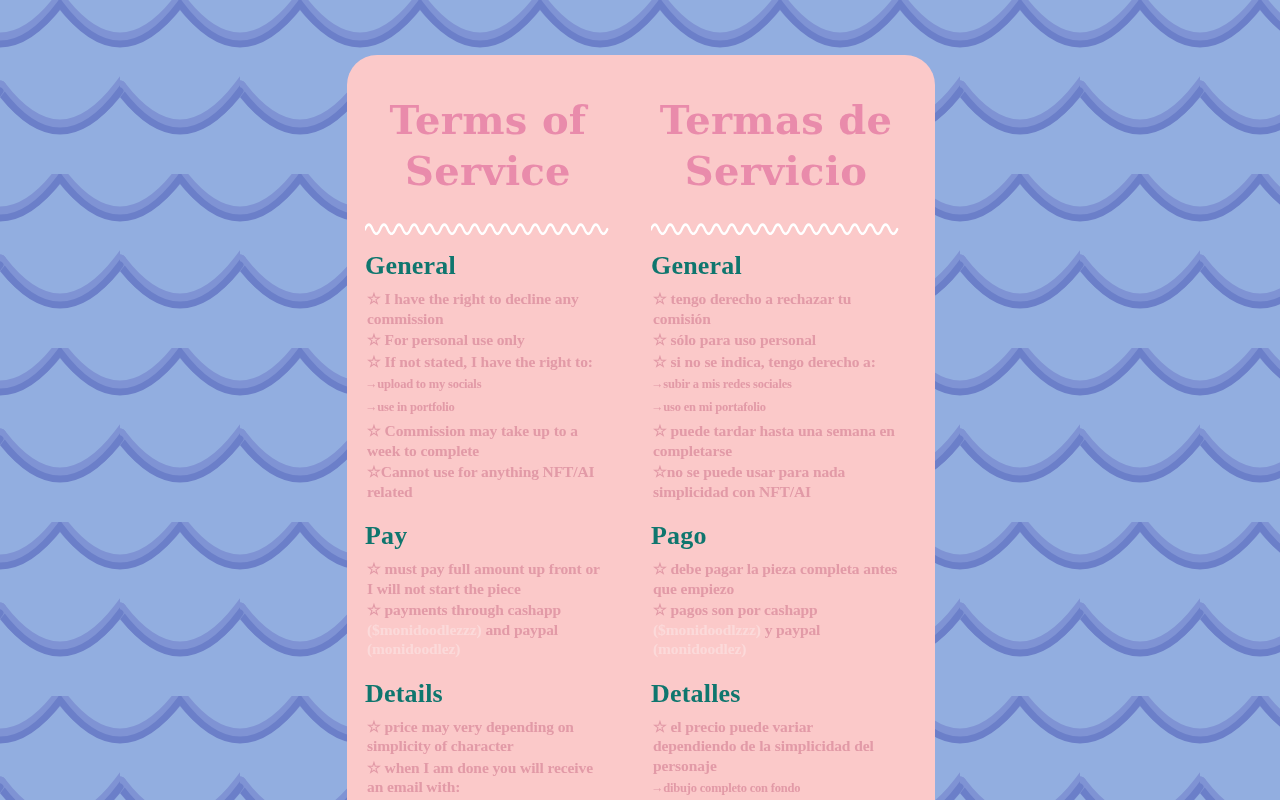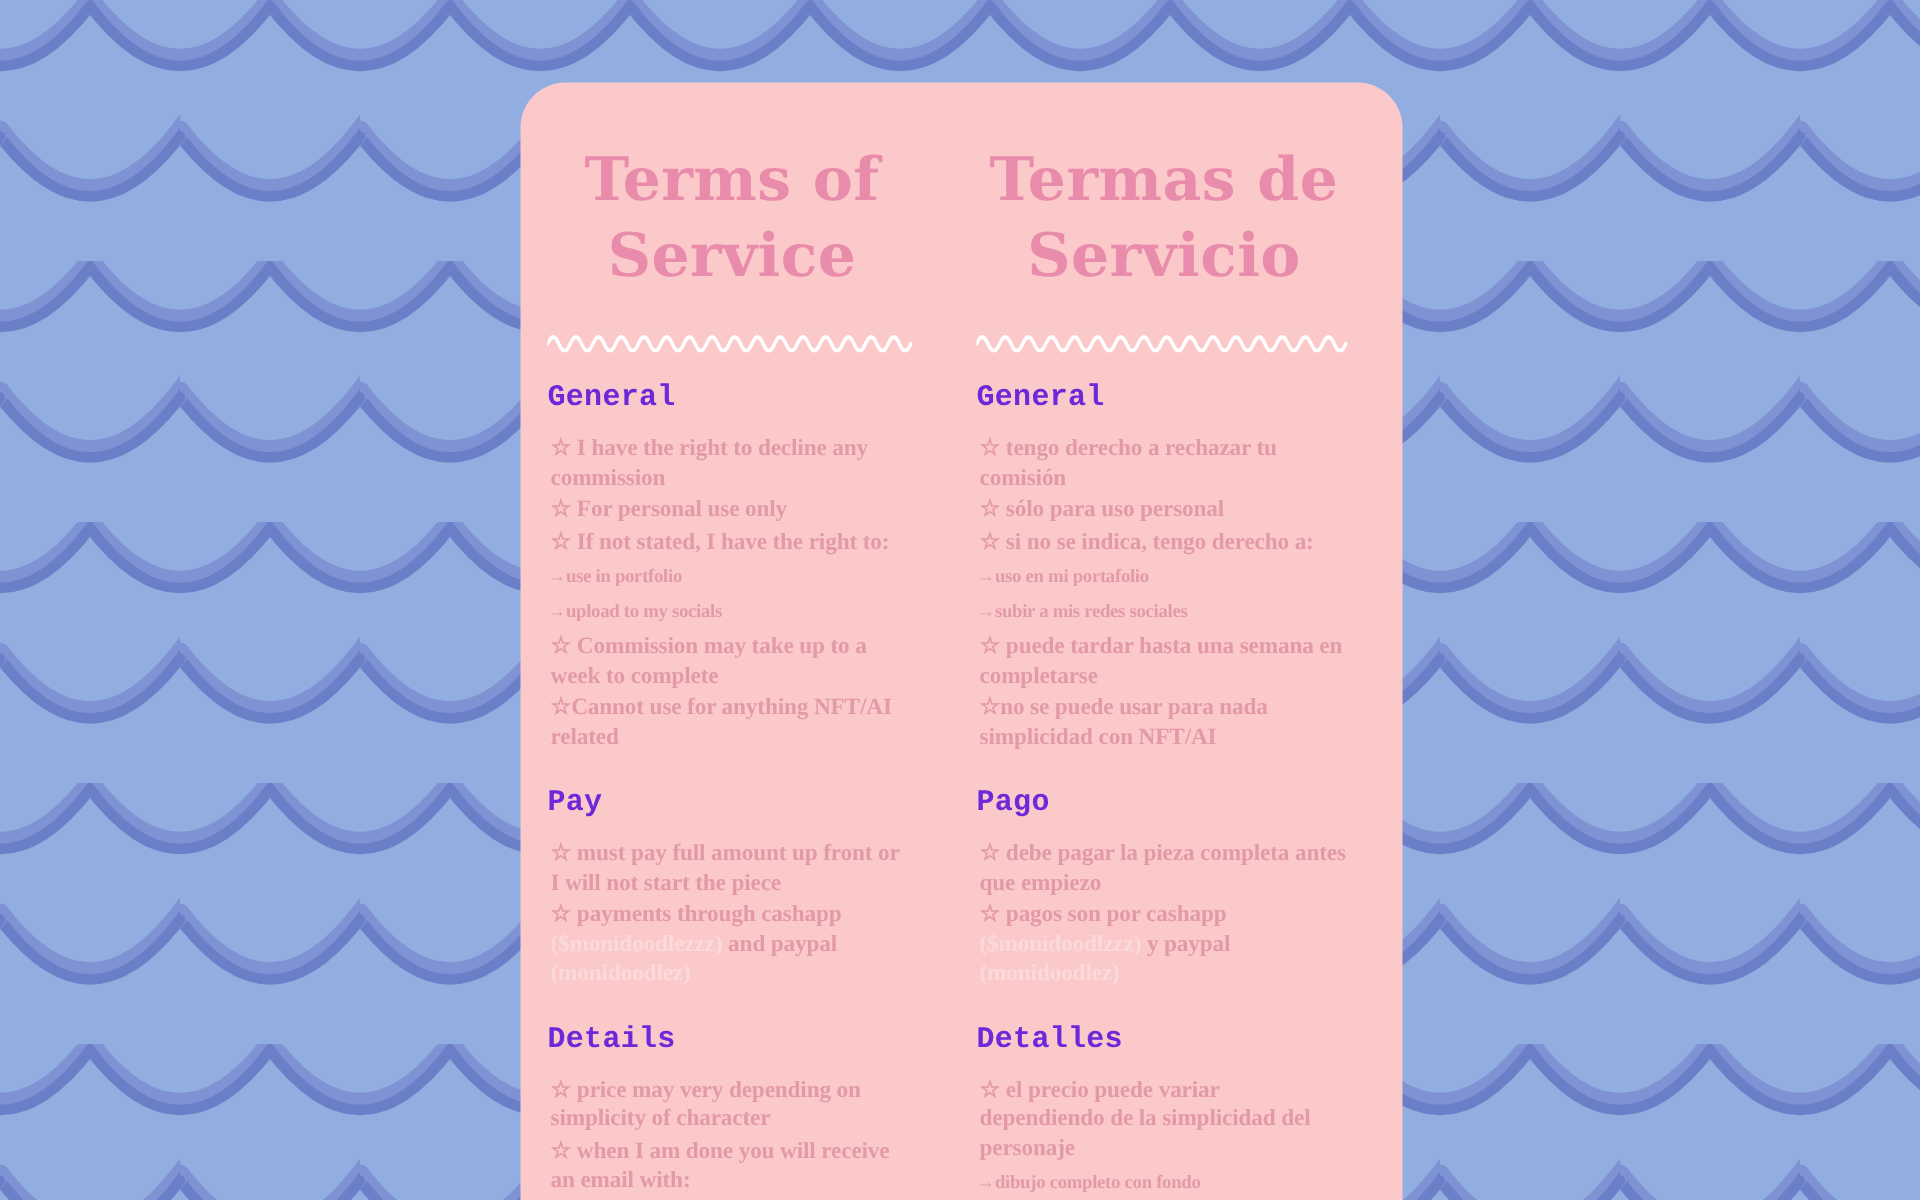--- a/index.html
+++ b/index.html
@@ -63,27 +63,27 @@
   }
 
   .divider {
     margin-top: 23px;
     height: 16px;
     width: 100%;
   }
   .divider svg { display: block; width: 100%; height: 16px; }
 
   .section-heading {
-    color: #6d28d9;
-    font-size: 20px;
+    color: #0f766e;
+    font-size: 26px;
     line-height: 26px;
     font-weight: bold;
     margin: 18px 0 10px 0;
     letter-spacing: 0.2px;
-    font-family: Liberation Mono, monospace;
+    font-family: Liberation Serif, serif;
   }
   .section-heading.tight { margin-top: 22px; }
 
   .bullet {
     color: #e29aa7;
     font-size: 15.5px;
     line-height: 19.5px;
     font-weight: bold;
     letter-spacing: -0.1px;
     margin: 2px;
@@ -131,22 +131,22 @@
       <svg viewBox="0 0 260 14" preserveAspectRatio="none">
         <path class="wavy-path" d="M0 9 Q 4 1 8 9 T 16 9 T 24 9 T 32 9 T 40 9 T 48 9 T 56 9 T 64 9 T 72 9 T 80 9 T 88 9 T 96 9 T 104 9 T 112 9 T 120 9 T 128 9 T 136 9 T 144 9 T 152 9 T 160 9 T 168 9 T 176 9 T 184 9 T 192 9 T 200 9 T 208 9 T 216 9 T 224 9 T 232 9 T 240 9 T 248 9 T 256 9" fill="none" stroke="#ffffff" stroke-width="2.4" stroke-linecap="round"></path>
       </svg>
     </div>
 
     <div>
         <div class="section-heading">General</div>
         <p class="bullet">☆ I have the right to decline any commission</p>
         <p class="bullet">☆ For personal use only</p>
         <p class="bullet">☆ If not stated, I have the right to:</p>
+        <p class="sub-item">→upload to my socials</p>
         <p class="sub-item">→use in portfolio</p>
-        <p class="sub-item">→upload to my socials</p>
         <p class="bullet">☆ Commission may take up to a week to complete</p>
         <p class="bullet">☆Cannot use for anything NFT/AI related</p>
         <div class="section-heading tight">Pay</div>
         <p class="bullet">☆ must pay full amount up front or I will not start the piece</p>
         <p class="bullet"><span>☆ payments through cashapp </span><span class="hl">($monidoodlezzz)</span><span> and paypal </span><span class="hl">(monidoodlez)</span></p>
         <div class="section-heading tight">Details</div>
         <p class="bullet">☆ price may very depending on simplicity of character</p>
         <p class="bullet">☆ when I am done you will receive an email with:</p>
         <p class="sub-item">→full drawing with background</p>
       </div>
@@ -159,22 +159,22 @@
       <svg viewBox="0 0 260 14" preserveAspectRatio="none">
         <path class="wavy-path" d="M0 9 Q 4 1 8 9 T 16 9 T 24 9 T 32 9 T 40 9 T 48 9 T 56 9 T 64 9 T 72 9 T 80 9 T 88 9 T 96 9 T 104 9 T 112 9 T 120 9 T 128 9 T 136 9 T 144 9 T 152 9 T 160 9 T 168 9 T 176 9 T 184 9 T 192 9 T 200 9 T 208 9 T 216 9 T 224 9 T 232 9 T 240 9 T 248 9 T 256 9" fill="none" stroke="#ffffff" stroke-width="2.4" stroke-linecap="round"></path>
       </svg>
     </div>
 
     <div>
         <div class="section-heading">General</div>
         <p class="bullet">☆ tengo derecho a rechazar tu comisión</p>
         <p class="bullet">☆ sólo para uso personal</p>
         <p class="bullet">☆ si no se indica, tengo derecho a:</p>
+        <p class="sub-item">→subir a mis redes sociales</p>
         <p class="sub-item">→uso en mi portafolio</p>
-        <p class="sub-item">→subir a mis redes sociales</p>
         <p class="bullet">☆ puede tardar hasta una semana en completarse</p>
         <p class="bullet">☆no se puede usar para nada simplicidad con NFT/AI</p>
         <div class="section-heading tight">Pago</div>
         <p class="bullet">☆ debe pagar la pieza completa antes que empiezo</p>
         <p class="bullet"><span>☆ pagos son por cashapp </span><span class="hl">($monidoodlzzz)</span><span> y paypal </span><span class="hl">(monidoodlez)</span></p>
         <div class="section-heading tight">Detalles</div>
         <p class="bullet">☆ el precio puede variar dependiendo de la simplicidad del personaje</p>
         <p class="sub-item">→dibujo completo con fondo</p>
       </div>
   </div>

